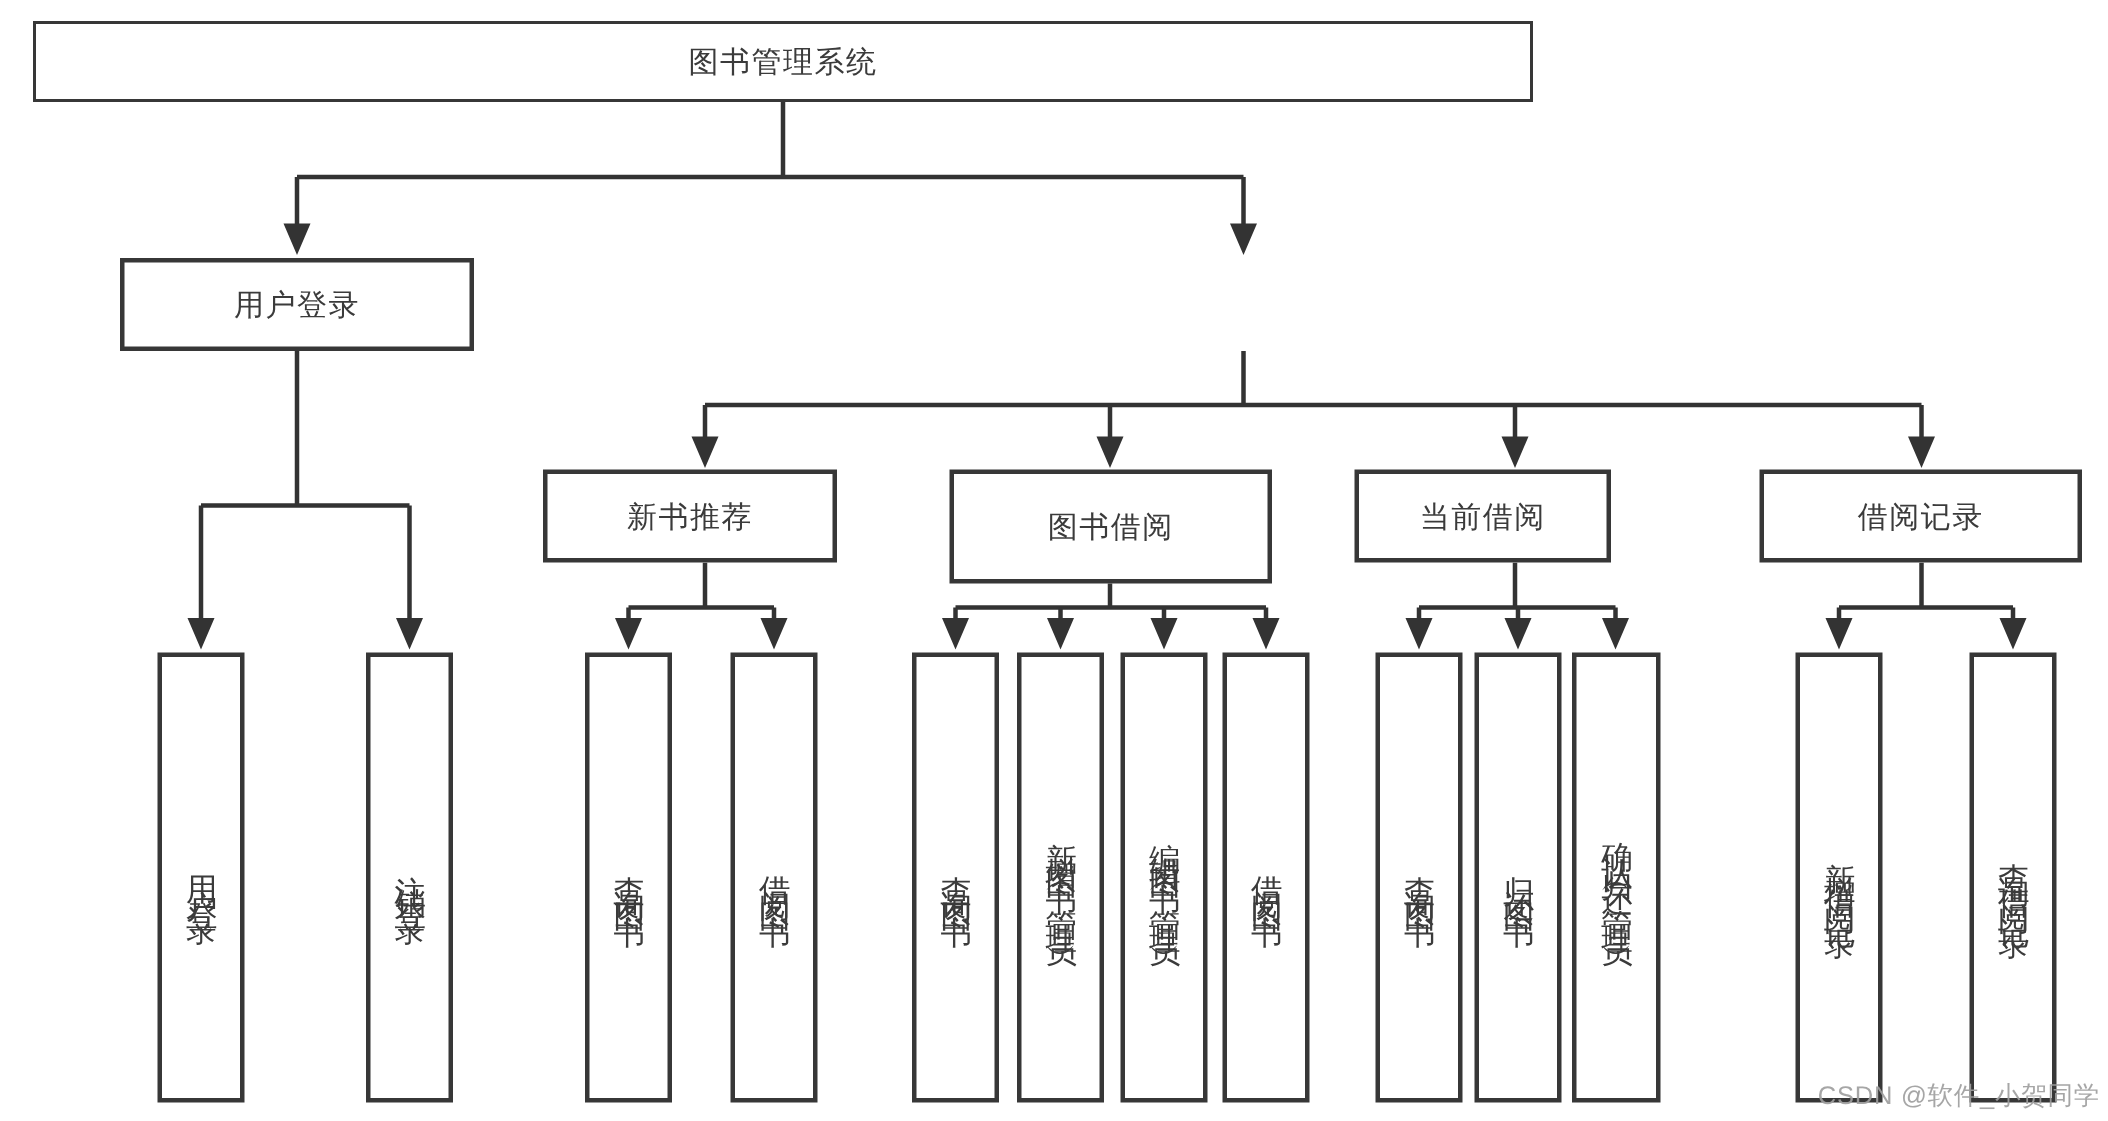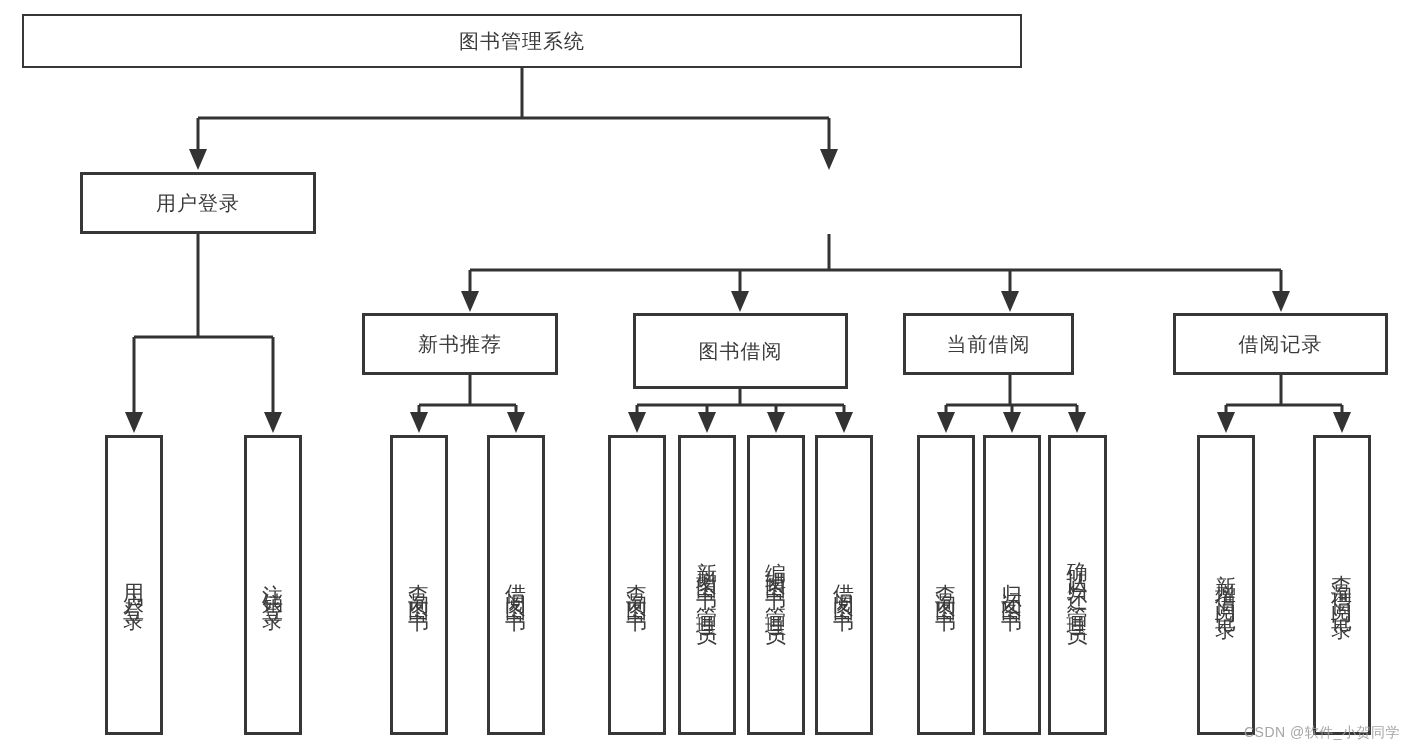--- a/index.html
+++ b/index.html
@@ -31,21 +31,21 @@
   .node.v span {
     writing-mode: vertical-lr;
     font-size: 21px;
     letter-spacing: 9px;
     line-height: 1;
   }
   .watermark {
     position: absolute;
     right: 5px;
     bottom: 5px;
-    font-size: 14px;
+    font-size: 17px;
     letter-spacing: 0.5px;
     color: rgba(158, 158, 158, 0.92);
     white-space: nowrap;
   }
 </style>
 </head>
 <body>
 
 <div class="canvas">
 

